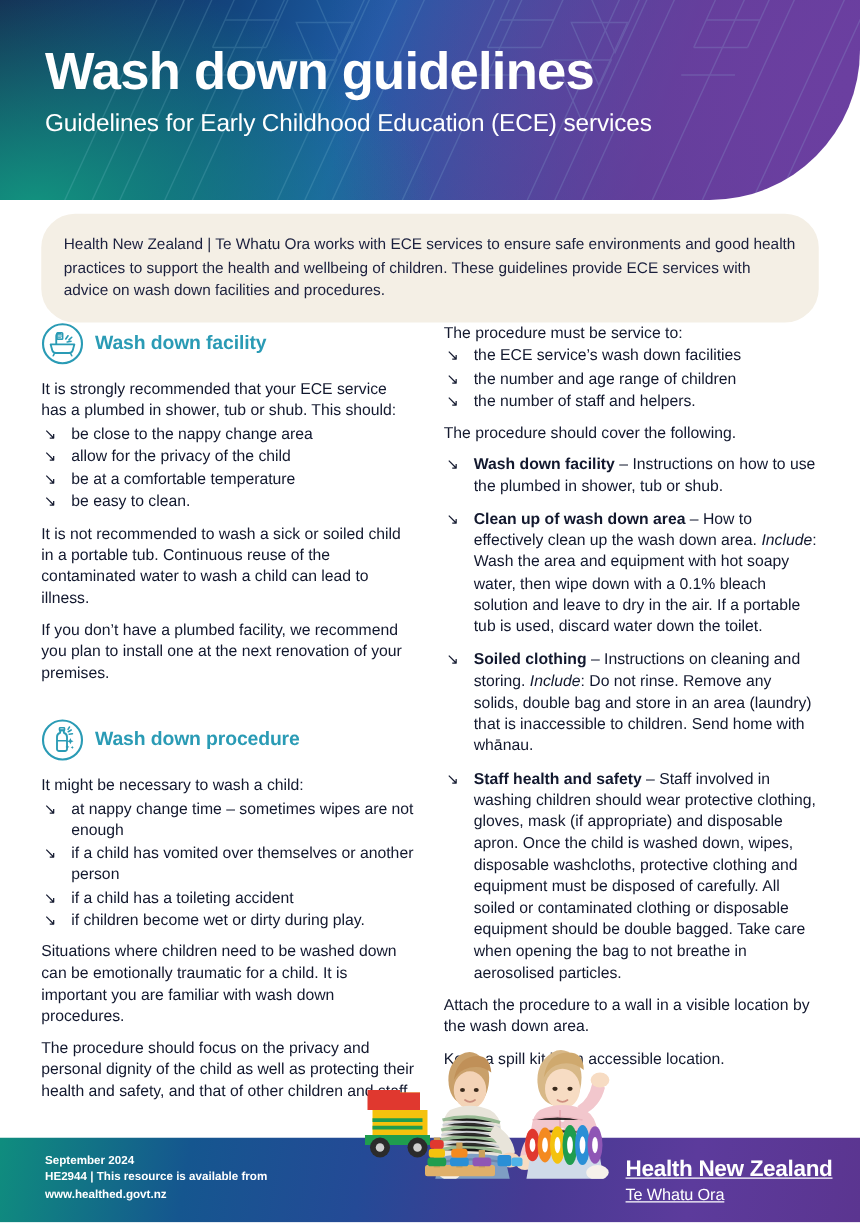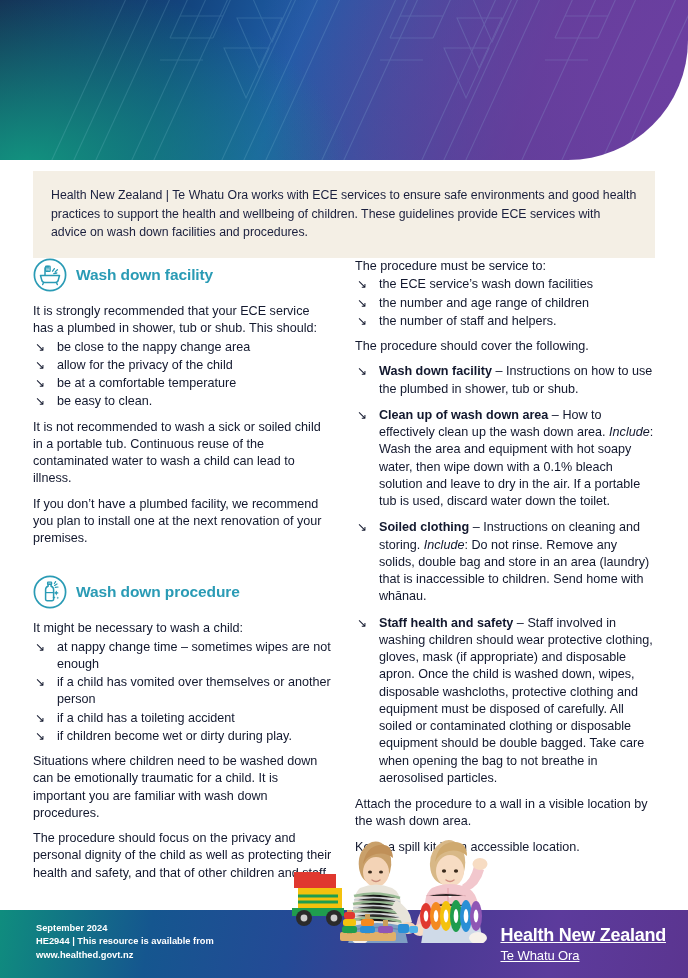--- a/index.html
+++ b/index.html
@@ -60,20 +60,21 @@
   }
 
   
   .intro {
     position: absolute;
     left: 33px;
     top: 171px;
     width: 622px;
     background: #f4efe5;
     padding: 15px 18px 16px 18px;
+    border-radius: 27px;
   }
   .intro-text {
     font-size: 12.3px;
     line-height: 1.52;
     color: #1a1f3d;
   }
 
   
   .columns {
     position: absolute;
@@ -240,20 +241,24 @@
           <path d="M453 -6 L433 38"></path>
         <path d="M575 -6 L618 -6"></path>
           <path d="M565 16 L608 16"></path>
           <path d="M555 38 L598 38"></path>
           <path d="M545 60 L588 60"></path>
         <path d="M575 -6 L555 38"></path>
           <path d="M618 -6 L598 38"></path>
       </g>
     </svg>
   </div>
+  <div class="header-text">
+    <div class="header-title">Wash down guidelines</div>
+    <div class="header-sub">Guidelines for Early Childhood Education (ECE) services</div>
+  </div>
 </div>
 
 <div class="intro">
   <div class="intro-text">Health New Zealand | Te Whatu Ora works with ECE services to ensure safe environments and good health practices to support the health and wellbeing of children. These guidelines provide ECE services with advice on wash down facilities and procedures.</div>
 </div>
 
 <div class="columns">
 
   <div class="col">
 

